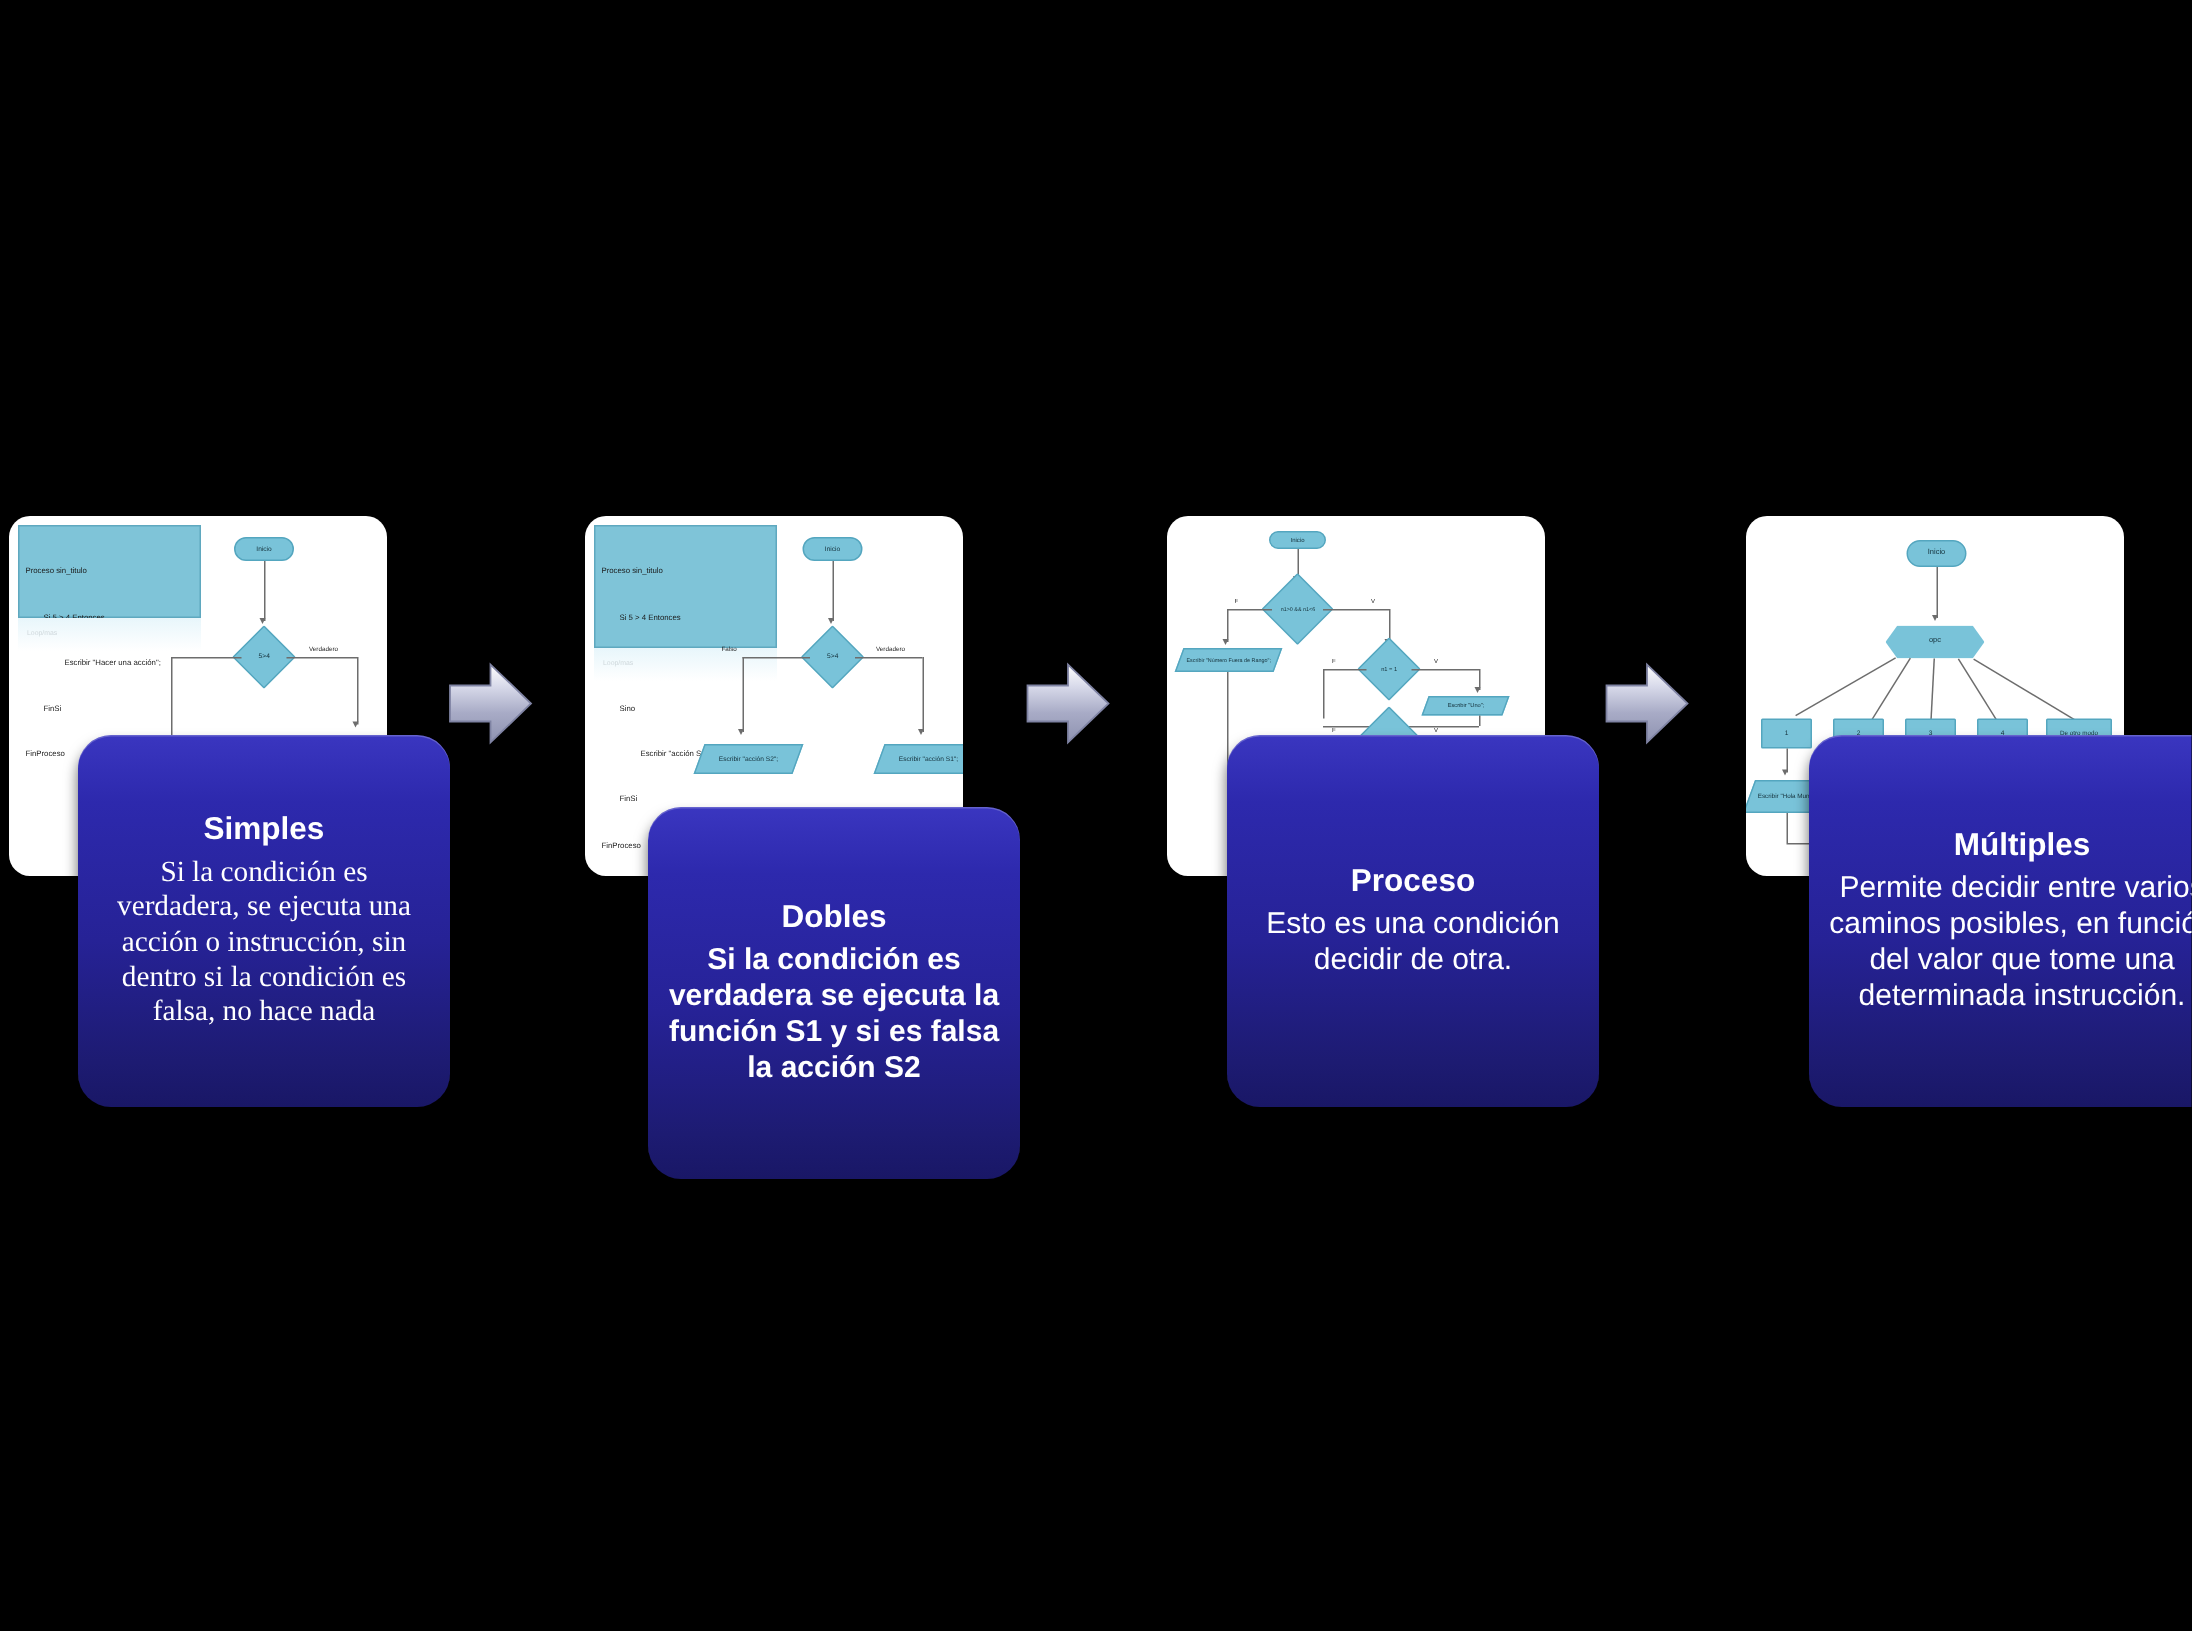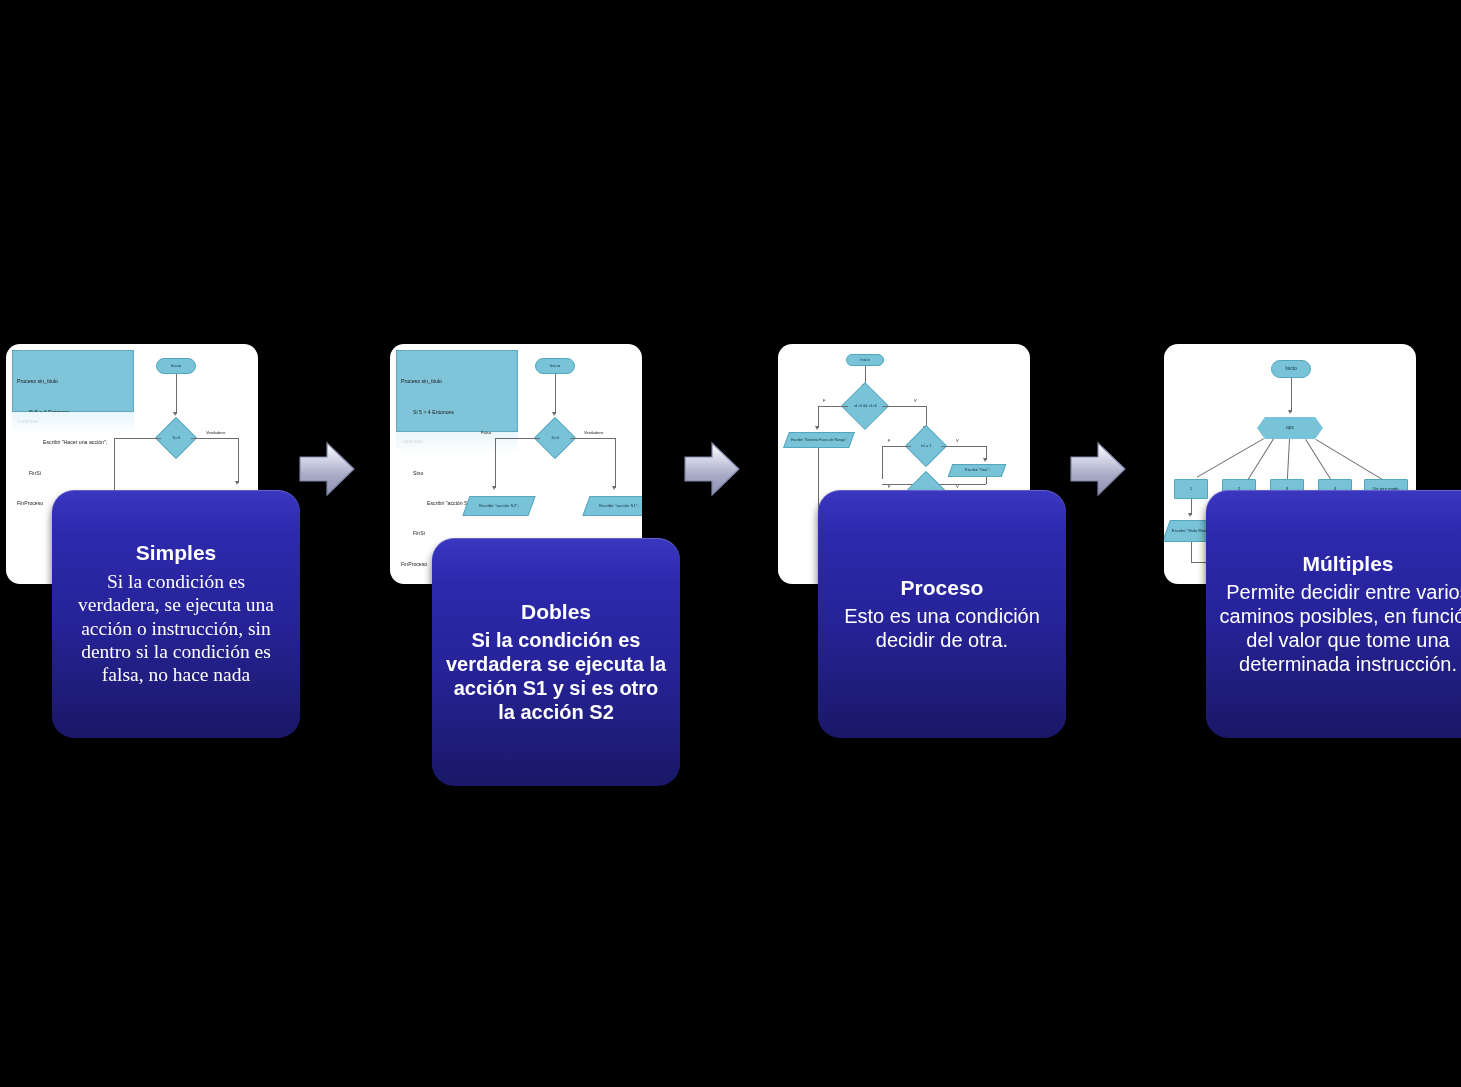--- a/index.html
+++ b/index.html
@@ -175,21 +175,21 @@
         <span>Escribir "acción S2";</span>
       </div>
       <div class="nodePara" style="left:196px;top:152px;width:66px;height:20px;">
         <span>Escribir "acción S1";</span>
       </div>
     </div>
   </div>
 
   <div class="bluebox sansbold" style="left:432px;top:490px;width:248px;height:248px;margin-top:48px;">
     <div class="bb-title">Dobles</div>
-    <div class="bb-body">Si la condición es verdadera se ejecuta la acción S1 y si es otro la acción S2</div>
+    <div class="bb-body">Si la condición es verdadera se ejecuta la función S1 y si es falsa la acción S2</div>
   </div>
 
   <div class="chev" style="left:682px;top:437px;width:60px;height:64px;">
     <svg width="60" height="64" viewBox="0 0 60 64">
       <defs>
         <linearGradient id="g2" x1="0" y1="0" x2="0" y2="1">
           <stop offset="0%" stop-color="#ffffff"></stop>
           <stop offset="28%" stop-color="#d8daea"></stop>
           <stop offset="62%" stop-color="#a8abc6"></stop>
           <stop offset="100%" stop-color="#8e92b0"></stop>

